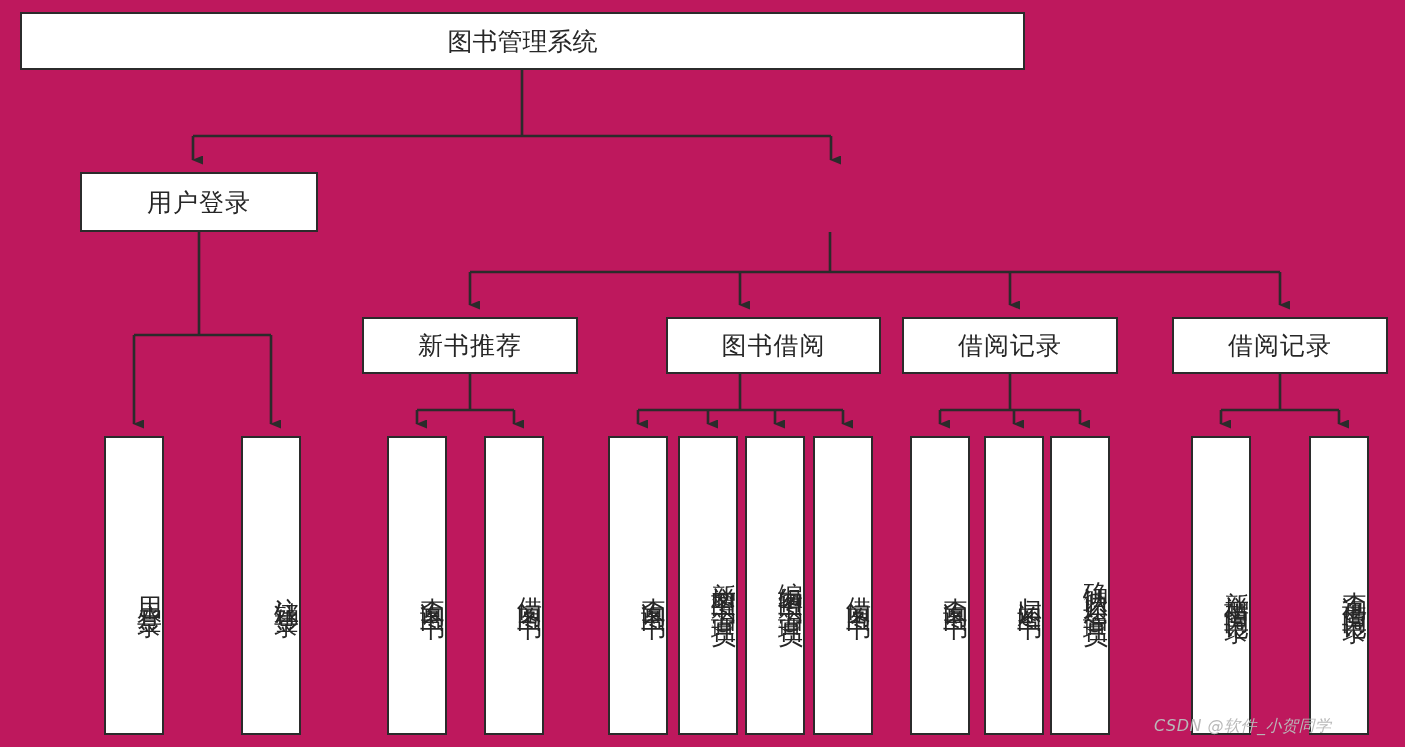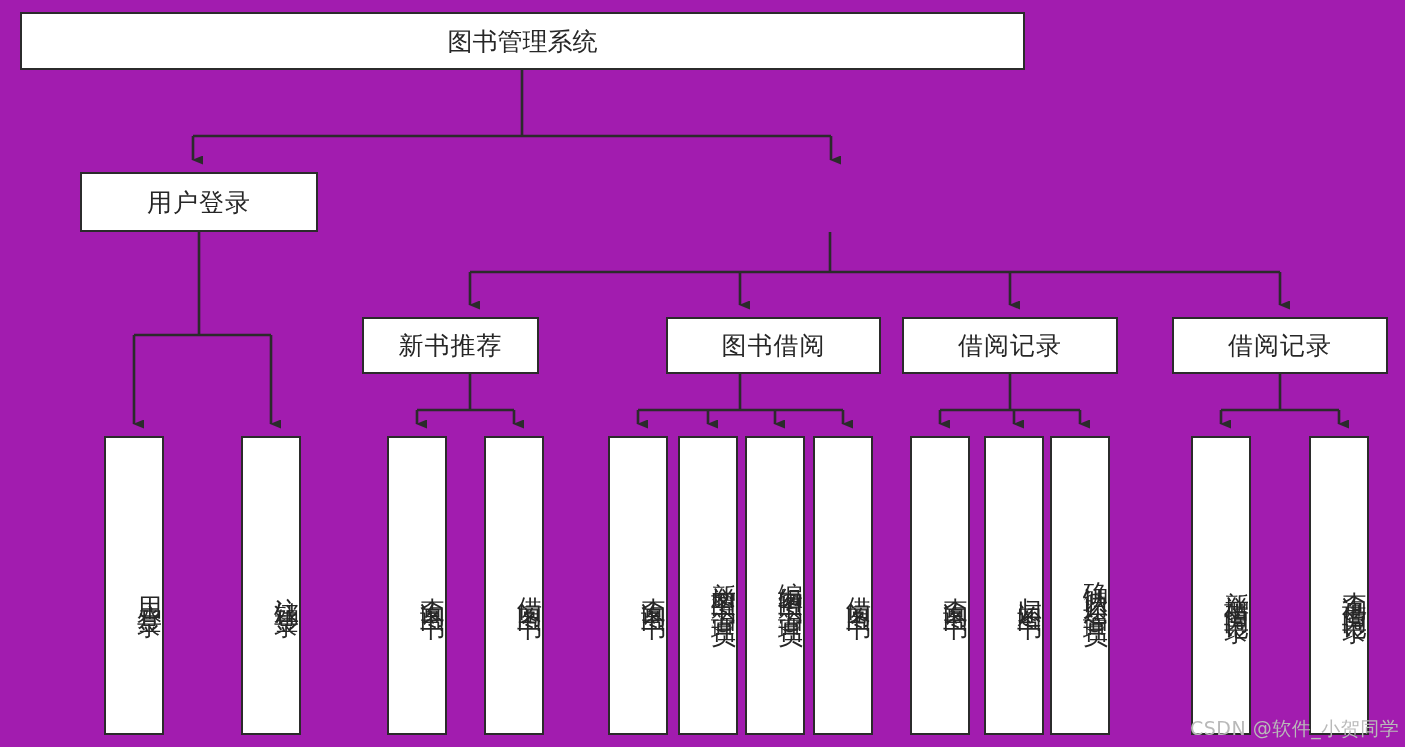--- a/index.html
+++ b/index.html
@@ -1,20 +1,20 @@
 <!DOCTYPE html>
 <html><head>
 <meta charset="utf-8">
 <style>
   html,body{margin:0;padding:0;background:#ffffff;}
   body{
     font-family:"DejaVu Sans","Liberation Sans",sans-serif;
     width:1405px;height:747px;overflow:hidden;
   }
-  #stage{position:relative;width:1405px;height:747px;background:#a21caf;}
+  #stage{position:relative;width:1405px;height:747px;background:#be185d;}
   svg#wires{position:absolute;left:0;top:0;width:1405px;height:747px;}
   .node{
     position:absolute;
     box-sizing:border-box;
     background:#ffffff;
     border:2px solid #2b2b2b;
     display:flex;align-items:center;justify-content:center;
     color:#262626;
     z-index:2;
   }
@@ -26,26 +26,27 @@
     font-size:25px;
     letter-spacing:6px;
     line-height:1;
     padding-top:6px;
     align-items:flex-start;
     justify-content:center;
   }
   .node .lbl{display:block;}
   .wm{
     position:absolute;
-    left:1190px;top:716px;
-    font-size:19px;
+    left:1154px;top:716px;
+    font-size:16px;
     color:#b9b9b9;
     white-space:nowrap;
     z-index:3;
     letter-spacing:0.5px;
+    font-style:italic;
   }
 </style>
 </head>
 <body>
 
 <div id="stage">
 
   <svg id="wires" viewBox="0 0 1405 747" xmlns="http://www.w3.org/2000/svg">
     <defs>
       <marker id="ah" markerWidth="10" markerHeight="11" refX="4.5" refY="10" orient="auto" markerUnits="userSpaceOnUse">
@@ -97,21 +98,21 @@
   </svg>
 
   <div class="node root" style="left: 20px; top: 12px; width: 1005px; height: 58px;">
     <span class="lbl">图书管理系统</span>
   </div>
 
   <div class="node h" style="left: 80px; top: 172px; width: 238px; height: 60px;">
     <span class="lbl">用户登录</span>
   </div>
 
-  <div class="node h" style="left: 362px; top: 317px; width: 177px; height: 57px;">
+  <div class="node h" style="left: 362px; top: 317px; width: 216px; height: 57px;">
     <span class="lbl">新书推荐</span>
   </div>
   <div class="node h" style="left: 633px; top: 317px; width: 215px; height: 57px; margin-left: 33px;">
     <span class="lbl">图书借阅</span>
   </div>
   <div class="node h" style="left: 902px; top: 317px; width: 216px; height: 57px;">
     <span class="lbl">借阅记录</span>
   </div>
   <div class="node h" style="left: 1172px; top: 317px; width: 216px; height: 57px;">
     <span class="lbl">借阅记录</span>

